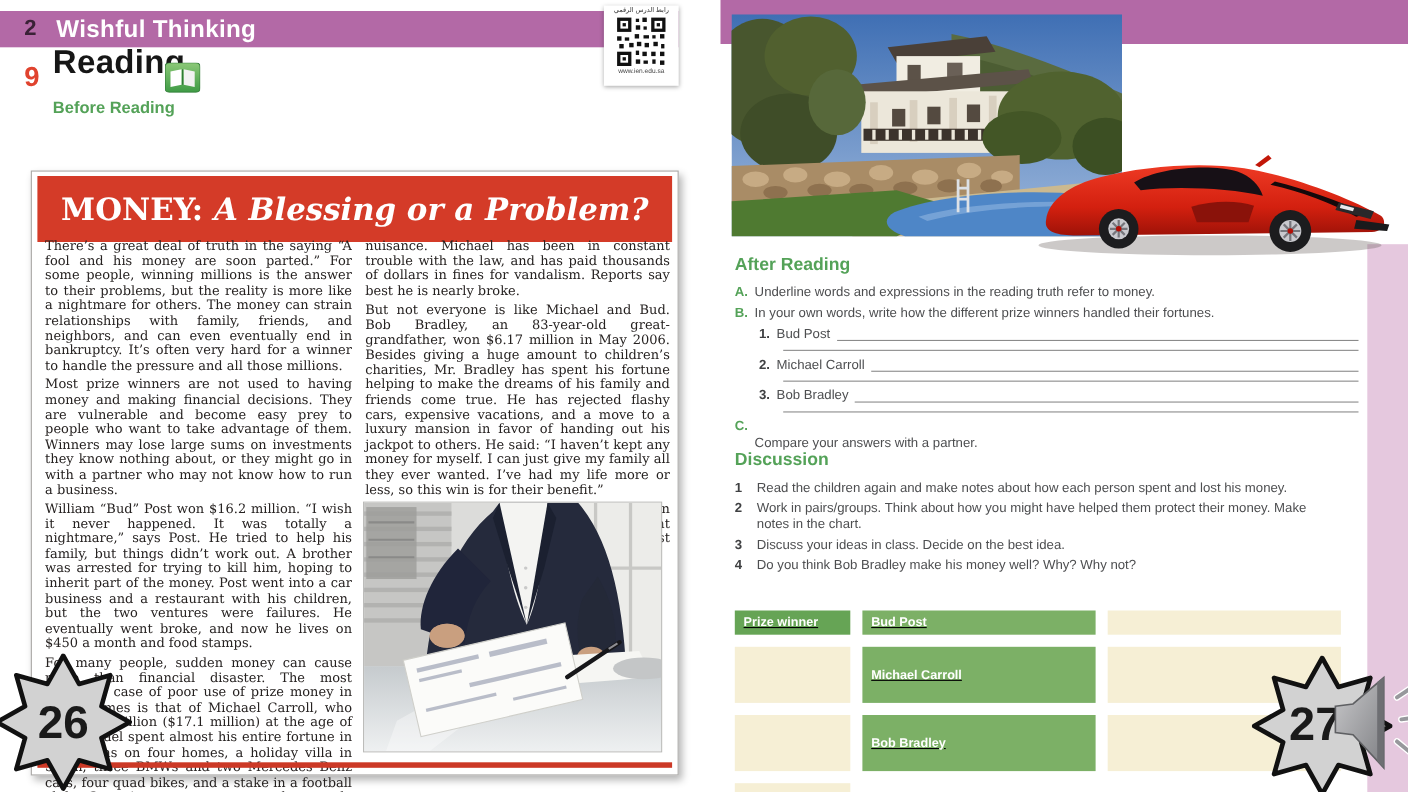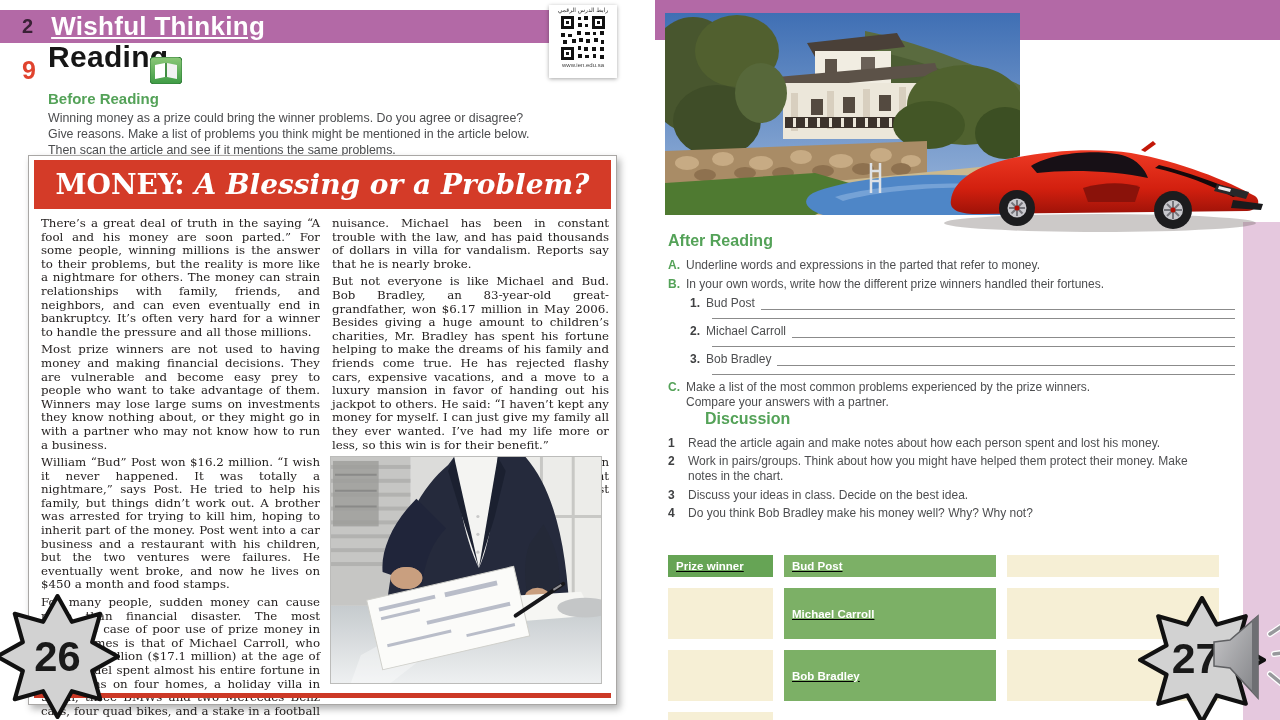--- a/index.html
+++ b/index.html
@@ -3,37 +3,37 @@
 <meta charset="utf-8">
 <style>
   html,body{margin:0;padding:0;}
   body{width:1280px;height:720px;background:#fff;font-family:"Liberation Sans",sans-serif;overflow:hidden;}
   .canvas{position:relative;width:1280px;height:720px;background:#fff;}
 
   
   .banner-left{position:absolute;left:0;top:10px;width:617px;height:33px;background:#b369a6;
     display:flex;align-items:center;box-sizing:border-box;padding-left:22px;}
   .unit-num{font-size:20px;font-weight:bold;color:#3a2136;margin-right:18px;}
-  .unit-title{font-size:26px;font-weight:600;color:#fff;letter-spacing:.3px;text-decoration:underline;}
+  .unit-title{font-size:22px;font-weight:600;color:#fff;letter-spacing:.3px;}
 
   .qr-box{position:absolute;left:549px;top:5px;width:68px;height:73px;background:#fff;
     box-shadow:0 1px 4px rgba(0,0,0,.35);display:flex;flex-direction:column;align-items:center;
     padding-top:2px;box-sizing:border-box;z-index:5;}
   .qr-caption{font-size:6px;color:#333;direction:rtl;line-height:7px;}
   .qr-url{font-size:6px;color:#444;line-height:7px;}
 
   .lesson-num{position:absolute;left:22px;top:56px;font-size:25px;font-weight:bold;color:#e0432e;}
   .lesson-title{position:absolute;left:48px;top:40px;font-size:30px;font-weight:bold;color:#161616;letter-spacing:.3px;}
   .book-icon{position:absolute;left:150px;top:57px;width:32px;height:27px;}
   .before-heading{position:absolute;left:48px;top:90px;font-size:15px;font-weight:bold;color:#54a258;}
   .intro{position:absolute;left:48px;top:110px;width:500px;font-size:12.4px;line-height:16px;color:#4c4d4f;}
 
   .article{position:absolute;left:28px;top:155px;width:589px;height:550px;background:#fff;
     border:1px solid #a9a7a5;box-sizing:border-box;box-shadow:3px 4px 7px rgba(0,0,0,.3);}
-  .article-titlebar{position:absolute;left:5px;top:4px;right:5px;height:49px;background:#d43b28;
+  .article-titlebar{position:absolute;left:5px;top:4px;right:5px;height:60px;background:#d43b28;
     display:flex;align-items:center;justify-content:center;}
   .article-title{font-family:"DejaVu Serif",serif;font-weight:bold;color:#fff;font-size:28px;white-space:nowrap;}
   .article-title .it{font-style:italic;}
   .col{position:absolute;top:61px;font-family:"DejaVu Serif",serif;font-size:11.8px;line-height:13.6px;
     color:#262221;text-align:justify;}
   .col p{margin:0 0 4px 0;}
   .col1{left:12px;width:279px;}
   .col2{left:303px;width:277px;}
   .check-photo{position:absolute;left:301px;top:300px;width:272px;height:228px;border:1px solid #bcbcba;box-sizing:border-box;}
   .red-rule{position:absolute;left:5px;right:5px;bottom:6px;height:5px;background:#cc3926;}
@@ -48,21 +48,21 @@
   .ex-item{position:absolute;left:668px;display:flex;font-size:12px;line-height:15px;color:#4d4e50;}
   .ex-letter{color:#54a258;font-weight:bold;width:18px;flex:none;}
   .ex-text{width:540px;}
   .blank-row{position:absolute;left:690px;width:545px;display:flex;align-items:flex-end;
     font-size:12px;color:#4d4e50;height:16px;}
   .blank-num{font-weight:bold;color:#3f4042;margin-right:6px;}
   .blank-name{margin-right:6px;white-space:nowrap;}
   .blank-line{flex:1;border-bottom:1px solid #8b8b8b;height:15px;}
   .blank-cont{position:absolute;left:712px;width:523px;border-bottom:1px solid #8b8b8b;height:0;}
 
-  .discussion-heading{position:absolute;left:668px;top:410px;font-size:16px;font-weight:bold;color:#54a258;margin-left:37px;}
+  .discussion-heading{position:absolute;left:668px;top:410px;font-size:16px;font-weight:bold;color:#54a258;}
   .d-item{position:absolute;left:668px;display:flex;font-size:12px;line-height:15px;color:#4d4e50;}
   .d-num{font-weight:bold;color:#3f4042;width:20px;flex:none;}
   .d-text{width:525px;}
 
   .chart-table{position:absolute;left:668px;top:555px;width:529px;display:grid;
     grid-template-columns:105px 212px 212px;grid-template-rows:22px 51px 51px 51px;gap:11px;background:#fff;text-decoration:underline;}
   .th{background:#66a455;color:#fff;font-size:11.5px;font-weight:bold;display:flex;align-items:center;justify-content:center;}
   .th.first{justify-content:flex-start;padding-left:8px;}
   .tlabel{background:#7cb066;color:#fff;font-size:11.5px;font-weight:bold;display:flex;align-items:center;padding-left:8px;}
   .tcell{background:#f6efd5;}
@@ -134,36 +134,35 @@
           <stop offset="1" stop-color="#3e9b45"></stop>
         </linearGradient>
       </defs>
     <rect x="0" y="0" width="32" height="27" rx="4" fill="url(#bkg)" stroke="#2f7a36"></rect>
     <path d="M5,8 L15,6 L15,20 L5,22 Z" fill="#fff"></path>
     <path d="M27,8 L17,6 L17,20 L27,22 Z" fill="#f2f2f2"></path>
     <rect x="15.4" y="6" width="1.2" height="14" fill="#2f7a36"></rect>
   </svg>
 
   <div class="before-heading">Before Reading</div>
-  <div class="intro">Winning money as a prize could bring the winner problems. Do you agree or disagree? Give reasons. Make a list of problems you think might be mentioned in the article below. Then scan the article and see if it mentions the same problems.</div>
 
   <div class="article">
     <div class="article-titlebar">
       <div class="article-title">
         <span>MONEY:</span><span class="it"> A Blessing or a Problem?</span>
       </div>
     </div>
     <div class="col col1">
       <p>There’s a great deal of truth in the saying “A fool and his money are soon parted.” For some people, winning millions is the answer to their problems, but the reality is more like a nightmare for others. The money can strain relationships with family, friends, and neighbors, and can even eventually end in bankruptcy. It’s often very hard for a winner to handle the pressure and all those millions.</p>
       <p>Most prize winners are not used to having money and making financial decisions. They are vulnerable and become easy prey to people who want to take advantage of them. Winners may lose large sums on investments they know nothing about, or they might go in with a partner who may not know how to run a business.</p>
       <p>William “Bud” Post won $16.2 million. “I wish it never happened. It was totally a nightmare,” says Post. He tried to help his family, but things didn’t work out. A brother was arrested for trying to kill him, hoping to inherit part of the money. Post went into a car business and a restaurant with his children, but the two ventures were failures. He eventually went broke, and now he lives on $450 a month and food stamps.</p>
       <p>For many people, sudden money can cause more than financial disaster. The most notorious case of poor use of prize money in recent times is that of Michael Carroll, who won £9.7 million ($17.1 million) at the age of 20. Michael spent almost his entire fortune in 18 months on four homes, a holiday villa in Spain, three BMWs and two Mercedes Benz cars, four quad bikes, and a stake in a football club. Sometimes money can make people insane, as was the case with Michael Carroll. He was a nuisance before, and decided to continue being a</p>
     </div>
     <div class="col col2">
-      <p>nuisance. Michael has been in constant trouble with the law, and has paid thousands of dollars in villa for vandalism. Reports say that he is nearly broke.</p>
+      <p>nuisance. Michael has been in constant trouble with the law, and has paid thousands of dollars in fines for vandalism. Reports say best he is nearly broke.</p>
       <p>But not everyone is like Michael and Bud. Bob Bradley, an 83-year-old great-grandfather, won $6.17 million in May 2006. Besides giving a huge amount to children’s charities, Mr. Bradley has spent his fortune helping to make the dreams of his family and friends come true. He has rejected flashy cars, expensive vacations, and a move to a luxury mansion in favor of handing out his jackpot to others. He said: “I haven’t kept any money for myself. I can just give my family all they ever wanted. I’ve had my life more or less, so this win is for their benefit.”</p>
       <p>So if you ever win a big prize, seek an advisory team to help you make important financial decisions—and a good psychiatrist to help you keep your sanity.</p>
     </div>
 
     <svg class="check-photo" viewBox="0 0 272 228" preserveAspectRatio="none">
       <defs>
         <linearGradient id="glass" x1="0" y1="0" x2="0" y2="1">
           <stop offset="0" stop-color="#c6cbce"></stop>
             <stop offset="1" stop-color="#eef0f1"></stop>
         </linearGradient>
@@ -360,21 +359,21 @@
         </g>
       <circle cx="240" cy="84" r="2.5" fill="#b30f06"></circle>
     </g>
     <path d="M300,74 L330,78 L328,84 L298,82 Z" fill="#1a1a1c"></path>
   </svg>
 
   <div class="after-heading">After Reading</div>
 
   <div class="ex-item" style="top:258px;">
     <span class="ex-letter">A.</span>
-    <span class="ex-text">Underline words and expressions in the parted that refer to money.</span>
+    <span class="ex-text">Underline words and expressions in the reading truth refer to money.</span>
   </div>
   <div class="ex-item" style="top:277px;">
     <span class="ex-letter">B.</span>
     <span class="ex-text">In your own words, write how the different prize winners handled their fortunes.</span>
   </div>
 
   <div class="blank-row" style="top:294px;">
     <span class="blank-num">1.</span>
     <span class="blank-name">Bud Post</span>
     <span class="blank-line"></span>
@@ -391,30 +390,30 @@
   <div class="blank-row" style="top:350px;">
     <span class="blank-num">3.</span>
     <span class="blank-name">Bob Bradley</span>
     <span class="blank-line"></span>
   </div>
   <div class="blank-cont" style="top:374px;"></div>
 
   <div class="ex-item" style="top:380px;">
     <span class="ex-letter">C.</span>
     <span class="ex-text">
-      <span>Make a list of the most common problems experienced by the prize winners.</span><br>
+      <br>
       <span>Compare your answers with a partner.</span>
     </span>
   </div>
 
   <div class="discussion-heading">Discussion</div>
 
   <div class="d-item" style="top:436px;">
     <span class="d-num">1</span>
-    <span class="d-text">Read the article again and make notes about how each person spent and lost his money.</span>
+    <span class="d-text">Read the children again and make notes about how each person spent and lost his money.</span>
   </div>
   <div class="d-item" style="top:454px;">
     <span class="d-num">2</span>
     <span class="d-text">Work in pairs/groups. Think about how you might have helped them protect their money. Make notes in the chart.</span>
   </div>
   <div class="d-item" style="top:488px;">
     <span class="d-num">3</span>
     <span class="d-text">Discuss your ideas in class. Decide on the best idea.</span>
   </div>
   <div class="d-item" style="top:506px;">

